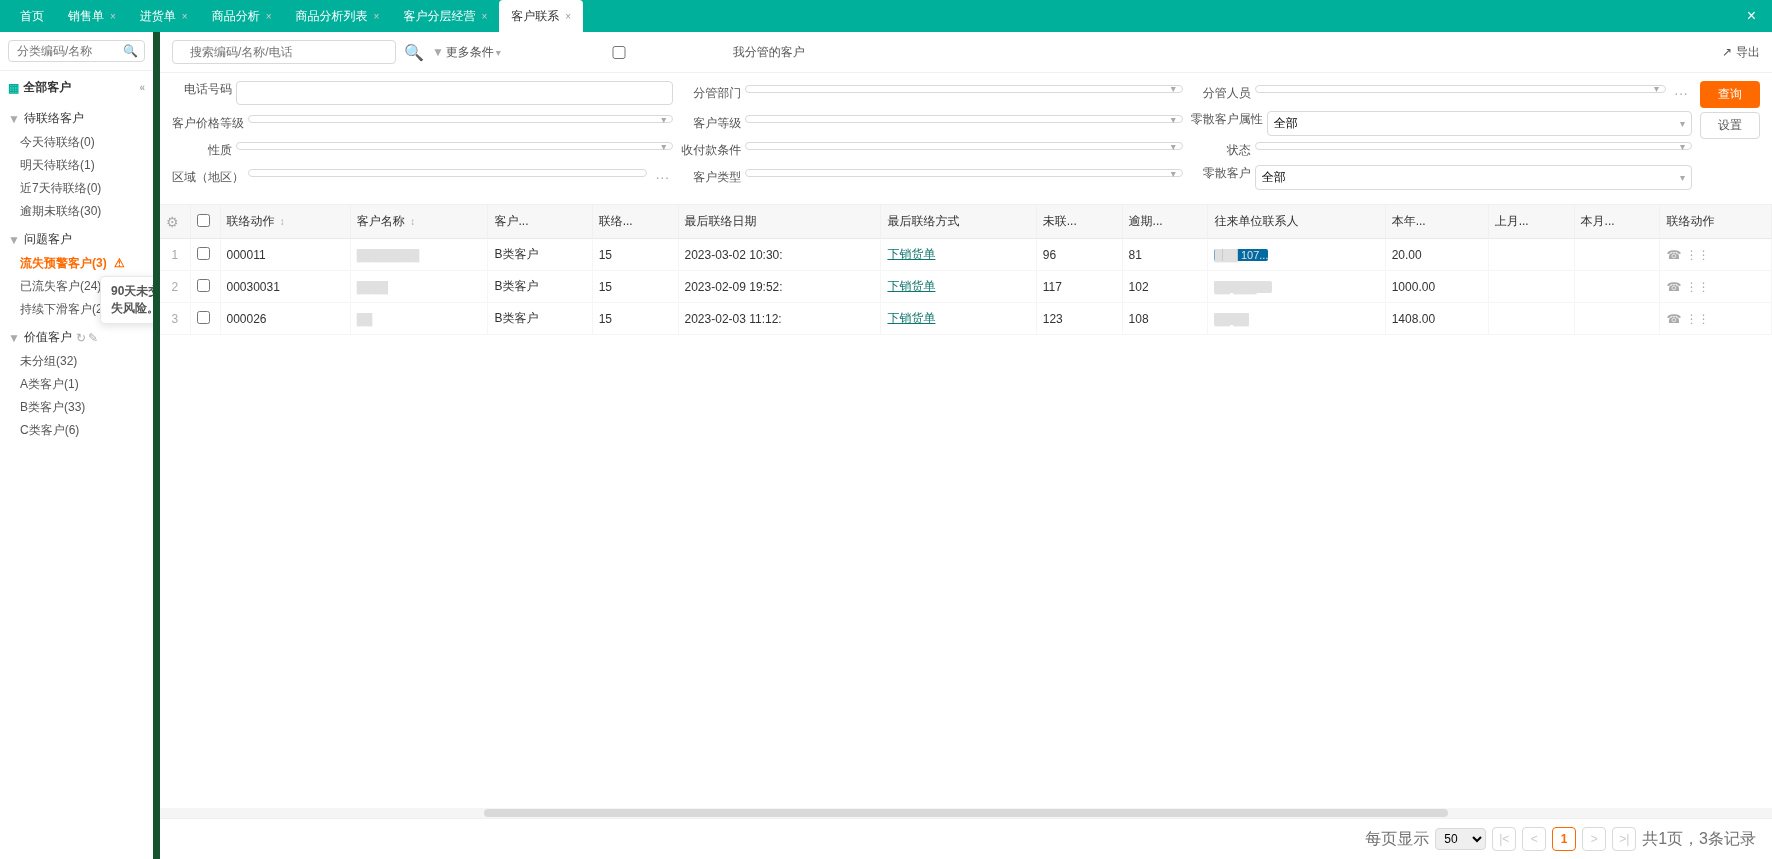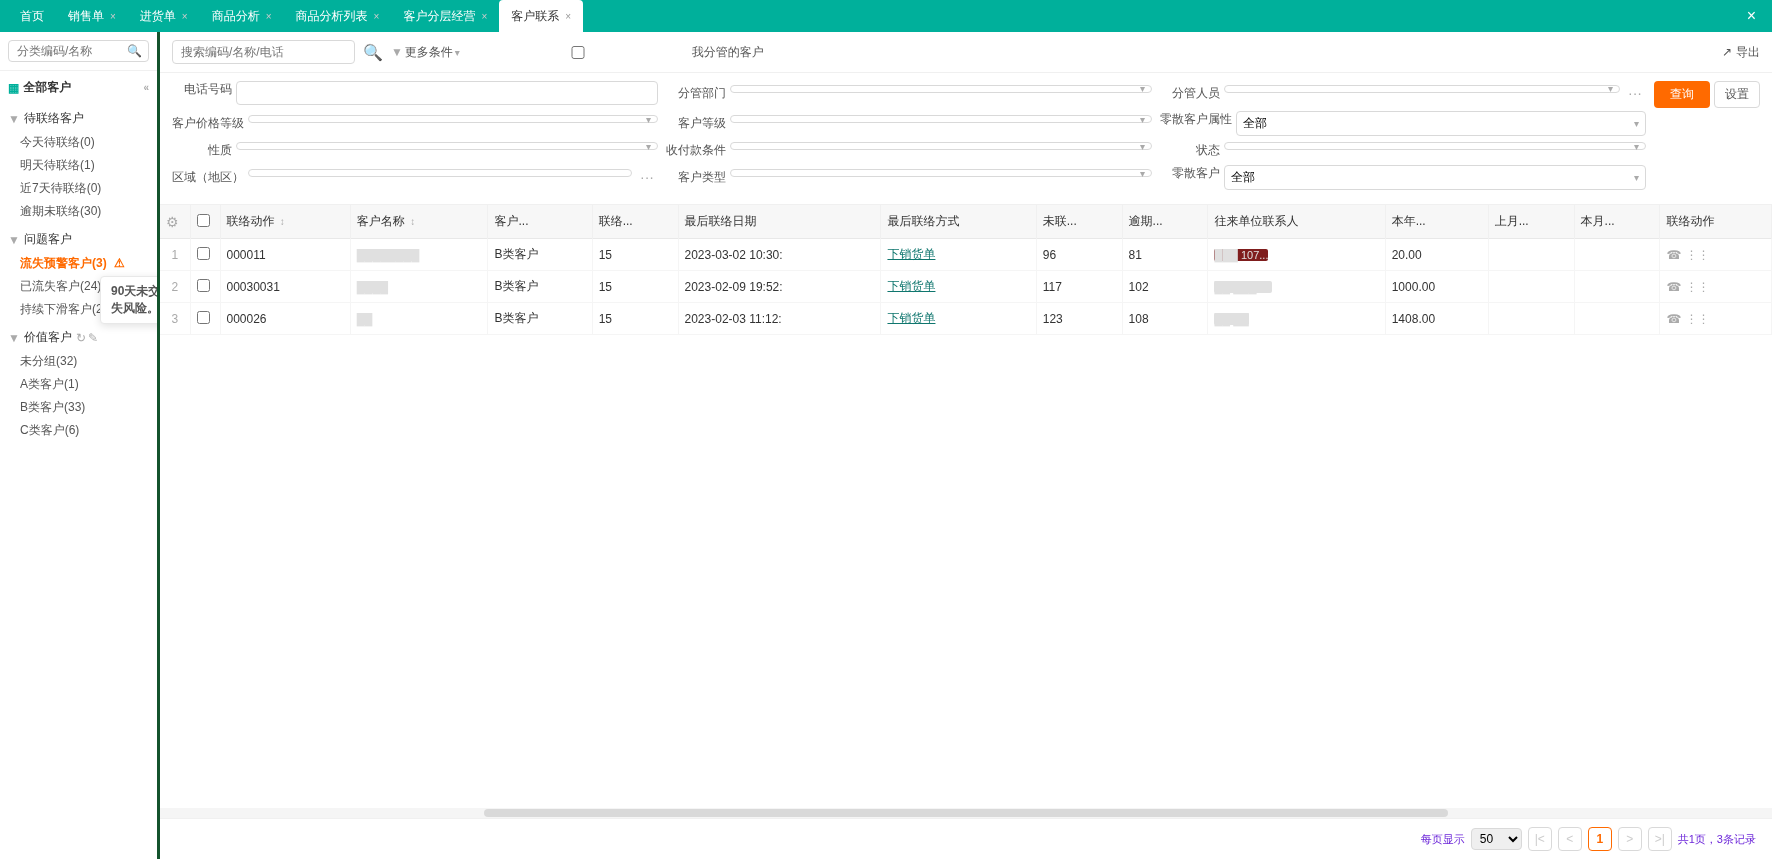--- a/index.html
+++ b/index.html
@@ -45,21 +45,21 @@
     
     .main-layout {
       display: flex;
       height: calc(100vh - 32px);
     }
 
     
     .sidebar {
       width: 160px;
       background: #fff;
-      border-right: 3px solid #14532d;
+      border-right: 7px solid #14532d;
       display: flex;
       flex-direction: column;
       overflow-y: auto;
     }
     .sidebar-search {
       display: flex;
       align-items: center;
       padding: 8px;
       border-bottom: 1px solid #f0f0f0;
     }
@@ -305,21 +305,21 @@
     
     .pagination {
       display: flex;
       align-items: center;
       justify-content: flex-end;
       padding: 8px 16px;
       background: #fff;
       border-top: 1px solid #f0f0f0;
       gap: 6px;
     }
-    .pagination span { color: #6d28d9; font-size: 11px; }
+    .pagination span { color: #737373; font-size: 16px; }
     .page-select {
       border: 1px solid #d9d9d9;
       border-radius: 4px;
       padding: 2px 4px;
       font-size: 12px;
     }
     .page-btn {
       width: 24px;
       height: 24px;
       display: flex;
@@ -477,21 +477,21 @@
       </div>
       <div class="sidebar-item">
         <span>C类客户(6)</span>
       </div>
     </div>
   </div>
 
   <div class="content-area">
 
     <div class="search-bar">
-      <input type="text" style="width: 183px; border: 1px solid rgb(217, 217, 217); border-radius: 4px; padding: 4px 8px; font-size: 12px; outline: none;" placeholder="搜索编码/名称/电话">
+      <input type="text" style="width: 224px; border: 1px solid rgb(217, 217, 217); border-radius: 4px; padding: 4px 17px; font-size: 12px; outline: none;" placeholder="搜索编码/名称/电话">
       <span class="search-icon-btn">🔍</span>
       <div class="filter-btn">
         <span style="color:#aaa;">▼</span>
         <span>更多条件</span>
         <span style="color:#aaa;font-size:10px;">▾</span>
       </div>
       <label class="checkbox-label">
         <input type="checkbox" style="">
         <span>我分管的客户</span>
       </label>
@@ -602,21 +602,21 @@
             <div class="filter-field">
               <span class="filter-label">零散客户</span>
               <div class="filter-select-wrap" style="flex:1;">
                 <span style="font-size:12px;">全部</span>
                 <span class="down-arrow">▾</span>
               </div>
             </div>
           </div>
         </div>
 
-        <div style="display:flex;flex-direction:row;gap:4px;min-width:60px;align-items:center;">
+        <div style="display:flex;flex-direction:column;gap:4px;min-width:60px;">
           <button class="query-btn">查询</button>
           <button class="settings-btn">设置</button>
         </div>
       </div>
     </div>
 
     <div class="table-wrap">
       <table>
         <thead>
           <tr>
@@ -653,21 +653,21 @@
       <td class="row-num">1</td>
       <td><input type="checkbox" style=""></td>
       <td>000011</td>
       <td><span class="td-blur" style="background:#e0e0e0;color:#e0e0e0;border-radius:2px;">████████</span></td>
       <td>B类客户</td>
       <td>15</td>
       <td>2023-03-02 10:30:</td>
       <td><span class="td-link">下销货单</span></td>
       <td>96</td>
       <td>81</td>
-      <td><span class="td-blur" style="background:#7f1d1d;color:#e0e0e0;border-radius:2px;">███ 107...</span></td>
+      <td><span class="td-blur" style="background:#0369a1;color:#e0e0e0;border-radius:2px;">███ 107...</span></td>
       <td>20.00</td>
       <td></td>
       <td></td>
       <td>
         <div class="action-icons">
           <span title="联络">☎</span>
           <span title="更多">⋮⋮</span>
         </div>
       </td>
     </tr>

